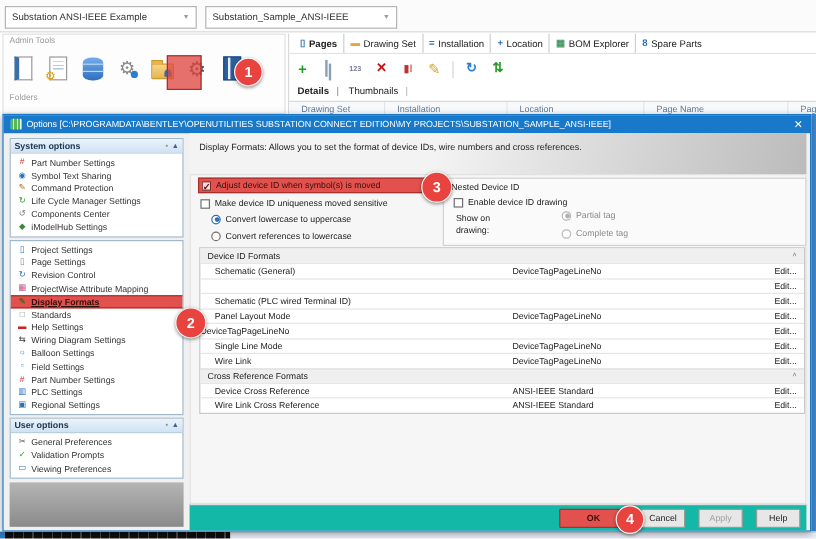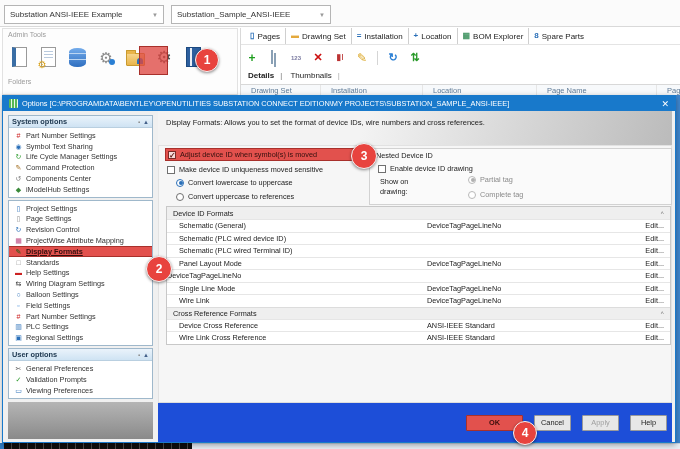--- a/index.html
+++ b/index.html
@@ -34,21 +34,21 @@
   .ic-book{width:15px;height:20px;background:#2d5f9e;border:1px solid #1d4a80;position:relative}
   .ic-book::after{content:"";position:absolute;left:3px;top:0;width:2px;height:100%;background:#e8eef5}
   .admin-drop{font-size:6px;color:#888;margin-left:1px}
   .folders-label{position:absolute;left:5px;top:49px;font-size:7px;color:#9a9a9a}
 
   
   .pages-panel{position:absolute;left:240px;top:28px;width:440px;height:67px;background:#fff;border-left:1px solid #d9d9d9}
   .nav-tabs{height:17px;border-bottom:1px solid #e4e4e4;display:flex;align-items:center;padding-left:4px;font-size:8px;color:#222}
   .nav-tab{display:flex;align-items:center;gap:3px;padding:0 5px;height:100%;cursor:default}
   .nav-tab+.nav-tab{border-left:1px solid #cfcfcf}
-  .nav-tab.sel .nt-label{font-weight:normal}
+  .nav-tab.sel .nt-label{font-weight:bold}
   .nt-ico{font-size:8px;font-weight:bold;line-height:1}
   .pg-toolbar{position:absolute;left:4px;top:19px;height:21px;display:flex;align-items:center;gap:8px;font-size:11px}
   .tb{min-width:14px;text-align:center;line-height:1;cursor:default}
   .tb-sep{width:1px;height:14px;background:#d5d5d5}
   .ic-copy{width:9px;height:11px;border:1px solid #8aa0b5;background:#fff;box-shadow:3px 3px 0 -1px #fff,3px 3px 0 0 #8aa0b5;margin:0 4px 3px 0}
   .view-tabs{position:absolute;left:3px;top:43px;display:flex;font-size:8px;color:#222}
   .view-tab{padding:0 4px;cursor:default}
   .view-tab::after{content:"|";color:#aaa;margin-left:6px}
   .view-tab.sel{font-weight:bold}
   .grid-head{position:absolute;left:0;top:56px;width:440px;height:11px;background:#f7f9fb;border-top:1px solid #d8d8d8;display:flex;font-size:7.5px;color:#5f7b97;overflow:hidden}
@@ -108,21 +108,21 @@
   .fmt-table{position:absolute;left:7px;top:60px;width:505px;border:1px solid #c8c8c8;background:#fff;font-size:7.3px;color:#222}
   .t-sec{height:12px;background:#efefef;display:flex;align-items:center;padding:0 6px;border-top:1px solid #dcdcdc}
   .t-sec:first-child{border-top:none}
   .t-sec .car{margin-left:auto;color:#777;font-size:6px}
   .t-row{height:12.5px;display:flex;align-items:center;border-top:1px solid #e6e6e6}
   .t-name{padding-left:12px;width:260px;white-space:nowrap;overflow:hidden}
   .t-val{width:190px;white-space:nowrap;overflow:hidden}
   .t-act{margin-left:auto;padding-right:6px;color:#222;cursor:default}
 
   
-  .footer{position:absolute;left:0;right:0;bottom:0;height:40px;background:#1d4ed8;border-top:1px solid #dddddd;display:flex;align-items:center;justify-content:flex-end;gap:11px;padding-right:5px}
+  .footer{position:absolute;left:0;right:0;bottom:0;height:22px;background:#14b8a6;border-top:1px solid #dddddd;display:flex;align-items:center;justify-content:flex-end;gap:11px;padding-right:5px}
   .btn{width:37px;height:16px;background:#e7e7e7;border:1px solid #9a9a9a;font-size:7.4px;color:#222;display:flex;align-items:center;justify-content:center;border-radius:1px;cursor:default}
   #btn-ok{width:57px;background:#e2514d;border-color:#a8302b;color:#3c0f0d;font-weight:bold}
   #btn-apply{color:#9f9f9f}
 
   
   .overlay-gear{position:absolute;left:139px;top:46px;width:29px;height:29px;background:rgba(222,72,66,.78);border:1px solid #a8302b;z-index:40}
   .badge{position:absolute;width:24px;height:24px;border-radius:50%;background:#e8433e;color:#fff;font-size:12px;font-weight:bold;display:flex;align-items:center;justify-content:center;z-index:50;box-shadow:0 1px 3px rgba(0,0,0,.45);border:1px solid #f5f5f5}
   #b1{left:195px;top:48px}
   #b2{left:146px;top:256px;width:26px;height:26px}
   #b3{left:351px;top:143px;width:26px;height:26px}
@@ -247,26 +247,26 @@
             <div class="sb-list">
               <div class="sb-item">
                 <span class="ico" style="color: rgb(204, 34, 34);">#</span>
                 <span class="lbl">Part Number Settings</span>
               </div>
               <div class="sb-item">
                 <span class="ico" style="color: rgb(42, 111, 184);">◉</span>
                 <span class="lbl">Symbol Text Sharing</span>
               </div>
               <div class="sb-item">
+                <span class="ico" style="color: rgb(160, 106, 26);">✎</span>
+                <span class="lbl">Command Protection</span>
+              </div>
+              <div class="sb-item">
                 <span class="ico" style="color: rgb(42, 154, 42);">↻</span>
                 <span class="lbl">Life Cycle Manager Settings</span>
-              </div>
-              <div class="sb-item">
-                <span class="ico" style="color: rgb(160, 106, 26);">✎</span>
-                <span class="lbl">Command Protection</span>
               </div>
               <div class="sb-item">
                 <span class="ico" style="color: rgb(119, 119, 119);">↺</span>
                 <span class="lbl">Components Center</span>
               </div>
               <div class="sb-item">
                 <span class="ico" style="color: rgb(58, 138, 58);">◆</span>
                 <span class="lbl">iModelHub Settings</span>
               </div>
             </div>
@@ -366,21 +366,21 @@
             <span>Make device ID uniqueness moved sensitive</span>
           </div>
 
           <div class="chk-row" id="row-r1">
             <span class="radio sel"></span>
             <span>Convert lowercase to uppercase</span>
           </div>
 
           <div class="chk-row" id="row-r2">
             <span class="radio"></span>
-            <span>Convert uppercase to references</span>
+            <span>Convert references to lowercase</span>
           </div>
 
           <div class="groupbox">
             <div class="gb-title">Nested Device ID</div>
             <div class="chk-row" id="row-enable">
               <span class="checkbox"></span>
               <span>Enable device ID drawing</span>
             </div>
             <div class="show-label">Show on drawing:</div>
             <div class="chk-row" id="row-partial">
@@ -397,21 +397,20 @@
               <div class="t-sec">
                 <span>Device ID Formats</span>
                 <span class="car">˄</span>
               </div>
               <div class="t-row">
                 <span class="t-name">Schematic (General)</span>
                 <span class="t-val">DeviceTagPageLineNo</span>
                 <span class="t-act">Edit...</span>
               </div>
               <div class="t-row">
-                <span class="t-name">Schematic (PLC wired device ID)</span>
                 <span class="t-val"></span>
                 <span class="t-act">Edit...</span>
               </div>
               <div class="t-row">
                 <span class="t-name">Schematic (PLC wired Terminal ID)</span>
                 <span class="t-val"></span>
                 <span class="t-act">Edit...</span>
               </div>
               <div class="t-row">
                 <span class="t-name">Panel Layout Mode</span>

